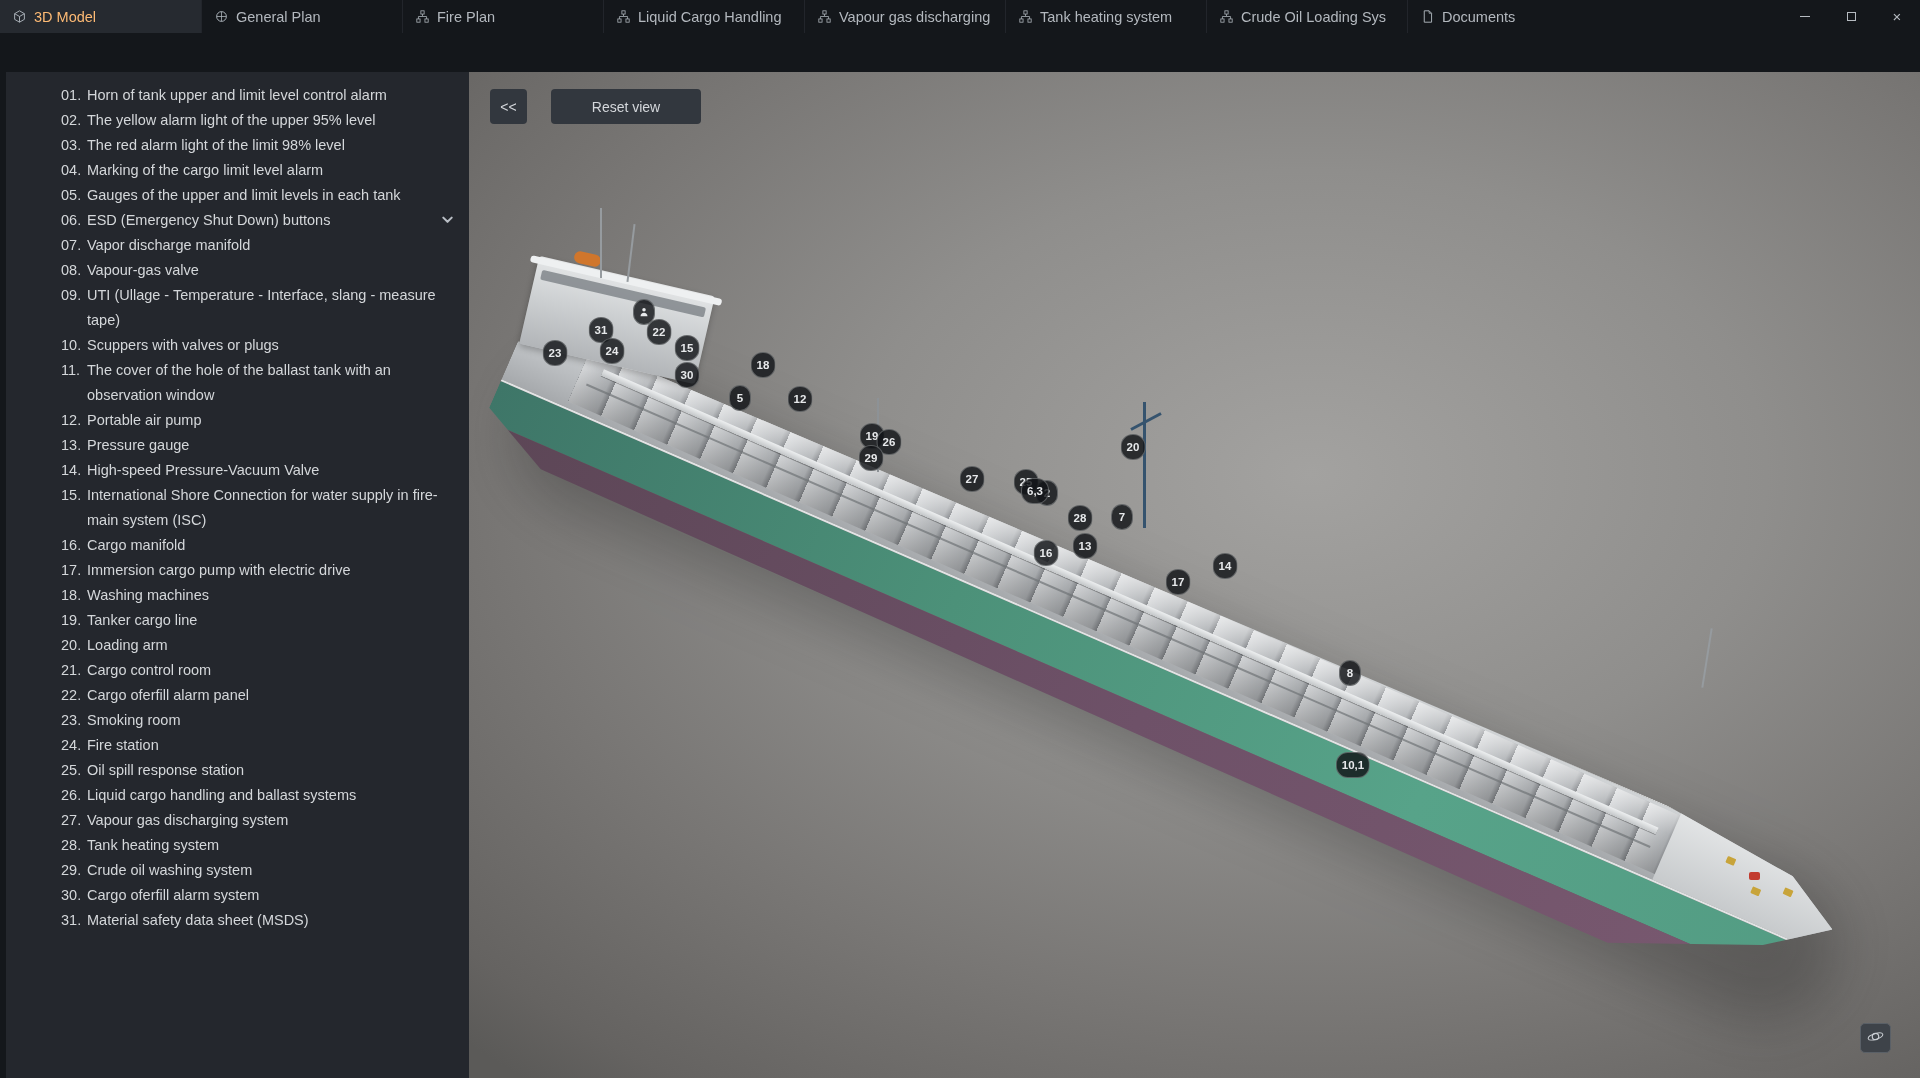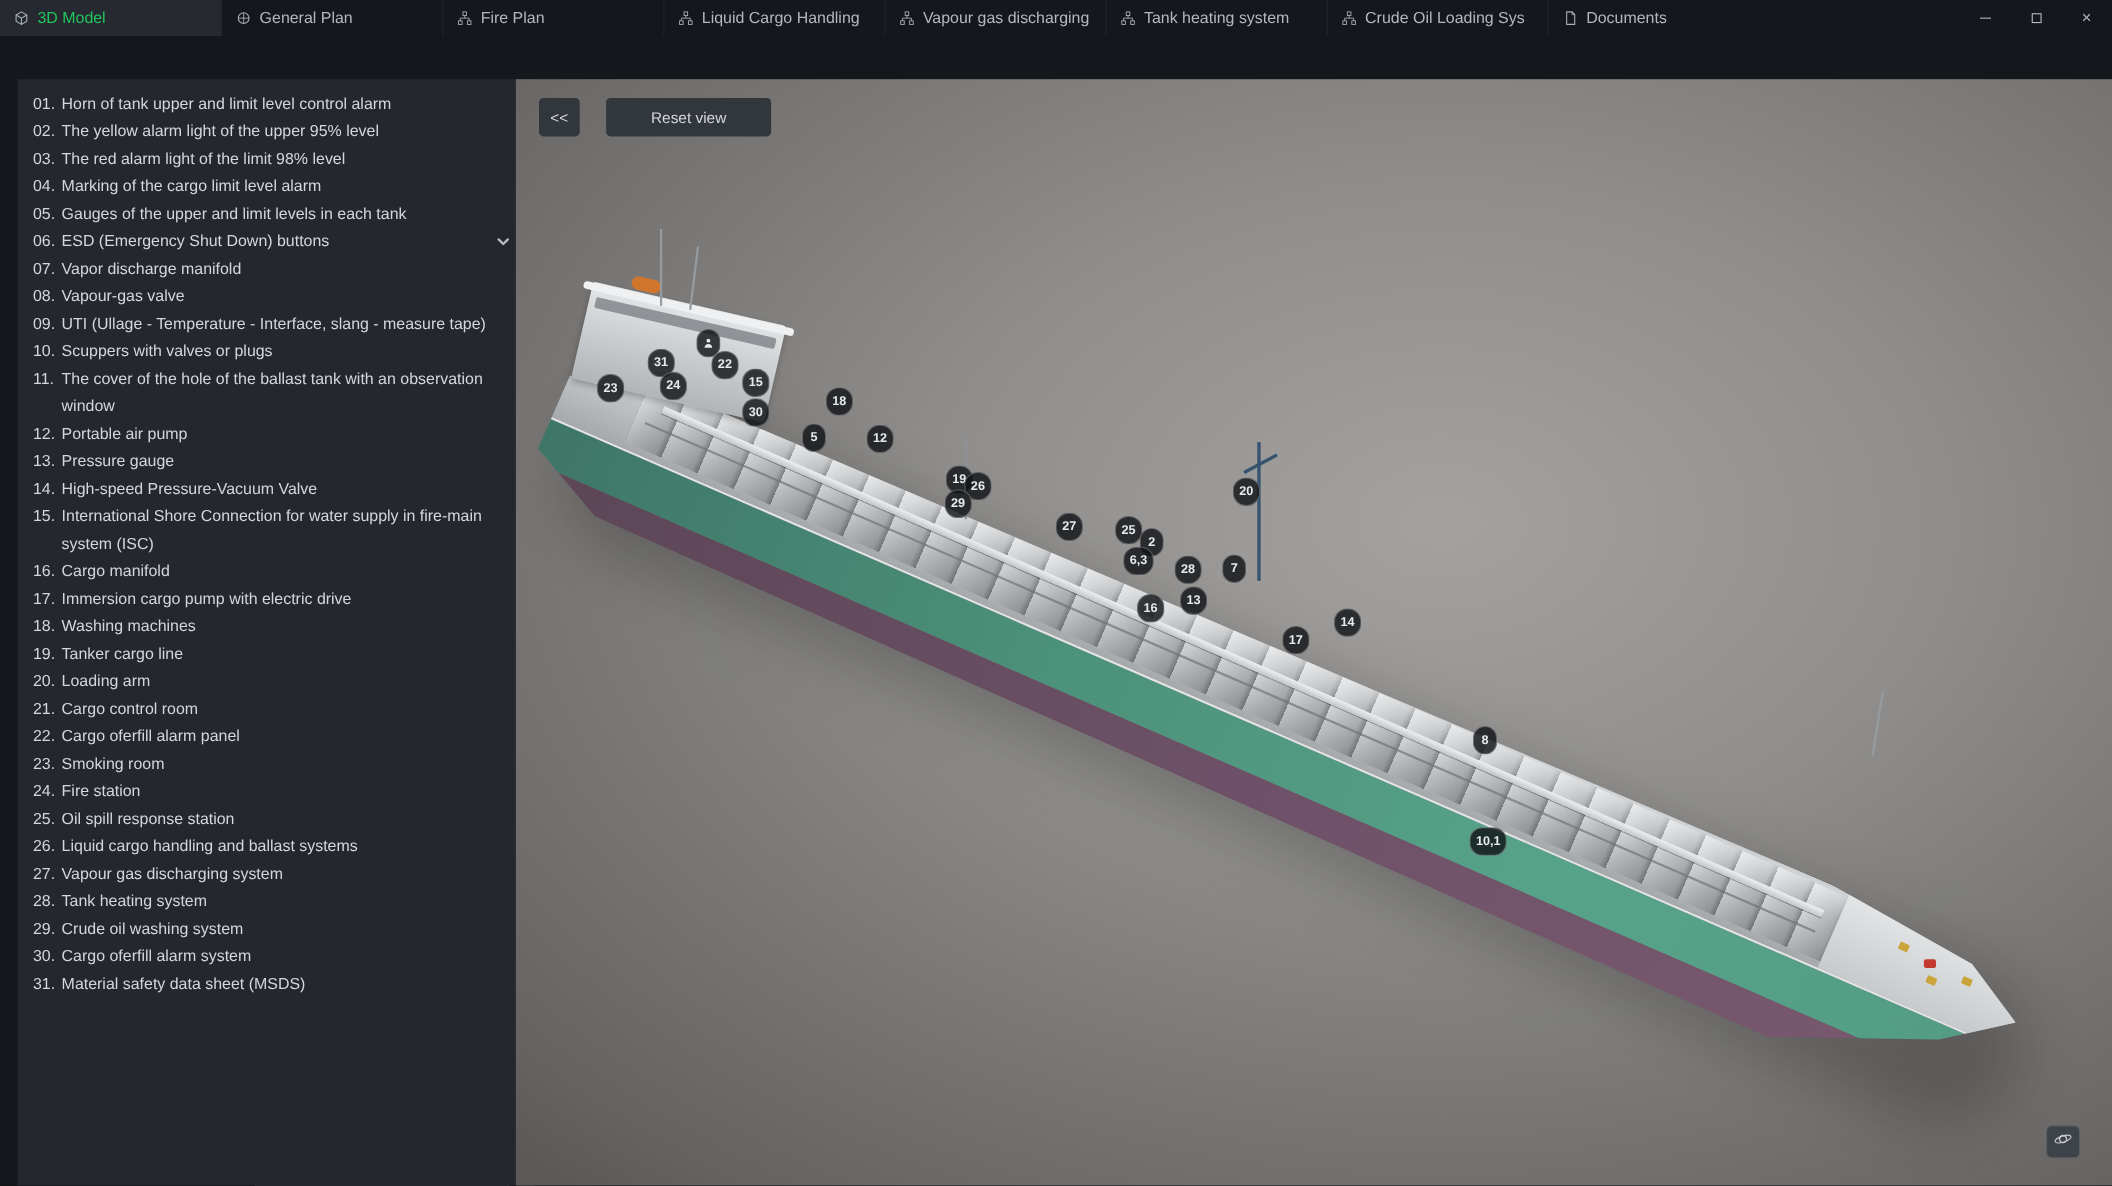--- a/index.html
+++ b/index.html
@@ -11,40 +11,40 @@
   }
 
   
   #tab-bar { position:absolute; left:0; top:0; width:1920px; height:33px;
     background:#14171b; display:flex; align-items:stretch; }
   #tab-strip { display:flex; align-items:stretch; flex:1 1 auto; overflow:hidden; }
   .tab { width:201px; flex:0 0 auto; display:flex; align-items:center; gap:8px;
     padding:0 13px; color:#b3b8be; font-size:14.5px; white-space:nowrap;
     overflow:hidden; background:#14171b; cursor:default; }
   .tab + .tab { border-left:1px solid #22252b; }
-  .tab.active { background:#262a30; color:#22c55e; }
+  .tab.active { background:#262a30; color:#fdba74; }
   .tab:last-child { width:132px; }
   .tab-icon { flex:0 0 auto; display:flex; align-items:center; }
   .tab-label { overflow:hidden; }
   #win-controls { margin-left:auto; display:flex; }
   .win-btn { width:46px; height:33px; display:flex; align-items:center;
     justify-content:center; color:#b6bbc1; font-size:15px; }
   .glyph-min { width:10px; height:1px; background:currentColor; display:block; }
   .glyph-max { width:9px; height:9px; border:1px solid currentColor; display:block; }
 
   
   #subheader { position:absolute; left:0; top:33px; width:1920px; height:39px;
     background:#262a30; display:flex; align-items:center; justify-content:center; }
   #subheader-title { font-size:14.5px; color:#ccd0d4; }
   #subheader-btn { position:absolute; right:31px; top:10px; width:24px; height:19px;
     background:#848b94; border-radius:3px; }
 
   
-  #sidebar { position:absolute; left:16px; top:72px; width:469px; height:1006px;
-    background:#24272d; overflow:hidden; }
+  #sidebar { position:absolute; left:6px; top:72px; width:469px; height:1006px;
+    background:#24272d; overflow:hidden;padding-left:41px; }
   #sidebar-list { padding-top:11px; }
   .side-item { display:flex; align-items:flex-start; padding:0 8px 0 14px;
     font-size:14.5px; line-height:25px; color:#d4d7da; cursor:pointer; }
   .side-item .num { flex:0 0 26px; }
   .side-item .lbl { flex:1 1 auto; max-width:421px; }
   .side-item .chev { margin-left:auto; padding:4px 12px 0 4px; display:flex; }
 
   
   #viewport { position:absolute; left:469px; top:72px; width:1451px; height:1006px;
     overflow:hidden;
@@ -408,21 +408,21 @@
         <div class="marker" style="left: 218px; top: 303px;">30</div>
         <div class="marker" style="left: 294px; top: 293px;">18</div>
         <div class="marker" style="left: 271px; top: 326px;">5</div>
         <div class="marker" style="left: 331px; top: 327px;">12</div>
         <div class="marker" style="left: 403px; top: 364px;">19</div>
         <div class="marker" style="left: 420px; top: 370px;">26</div>
         <div class="marker" style="left: 402px; top: 386px;">29</div>
         <div class="marker" style="left: 503px; top: 407px;">27</div>
         <div class="marker" style="left: 557px; top: 410px;">25</div>
         <div class="marker" style="left: 578px; top: 421px;">2</div>
-        <div class="marker" style="left: 566px; top: 438px;">6,3</div>
+        <div class="marker" style="left: 566px; top: 419px;">6,3</div>
         <div class="marker" style="left: 611px; top: 446px;">28</div>
         <div class="marker" style="left: 653px; top: 445px;">7</div>
         <div class="marker" style="left: 616px; top: 474px;">13</div>
         <div class="marker" style="left: 577px; top: 481px;">16</div>
         <div class="marker" style="left: 664px; top: 375px;">20</div>
         <div class="marker" style="left: 709px; top: 510px;">17</div>
         <div class="marker" style="left: 756px; top: 494px;">14</div>
         <div class="marker" style="left: 881px; top: 601px;">8</div>
         <div class="marker" style="left: 884px; top: 693px;">10,1</div>
       </div>

